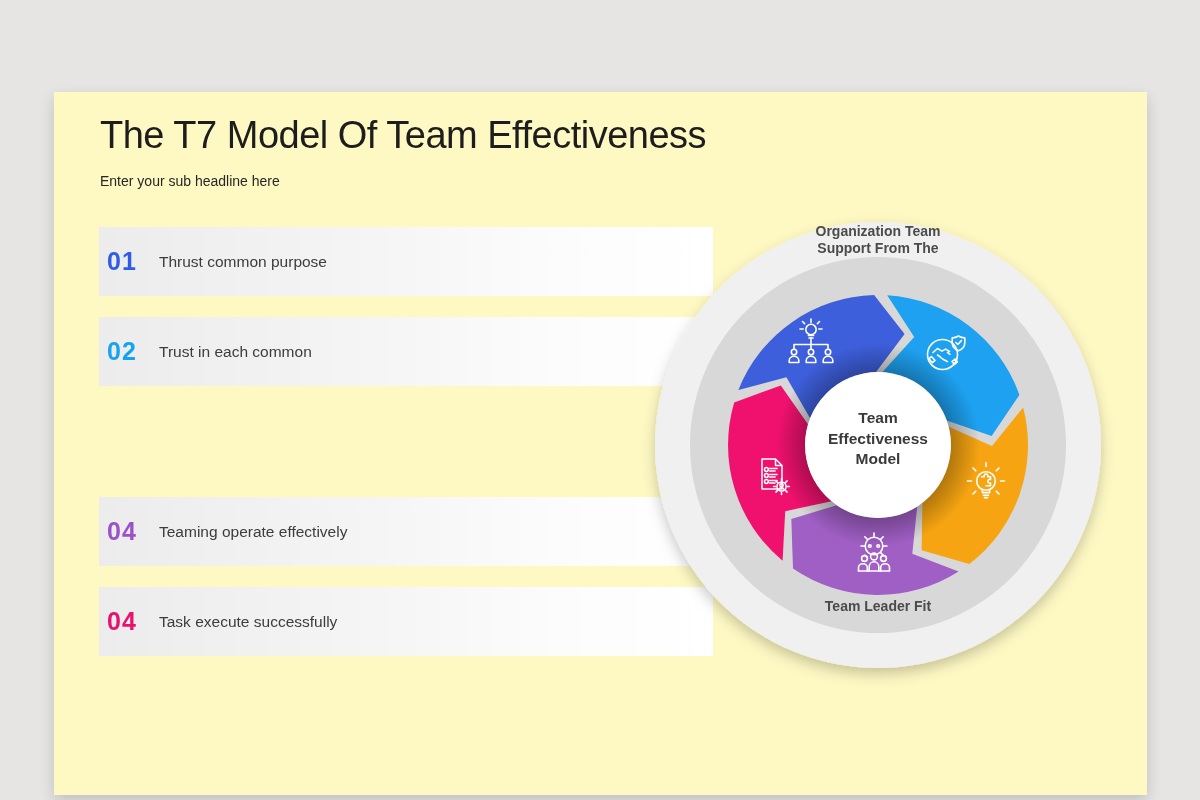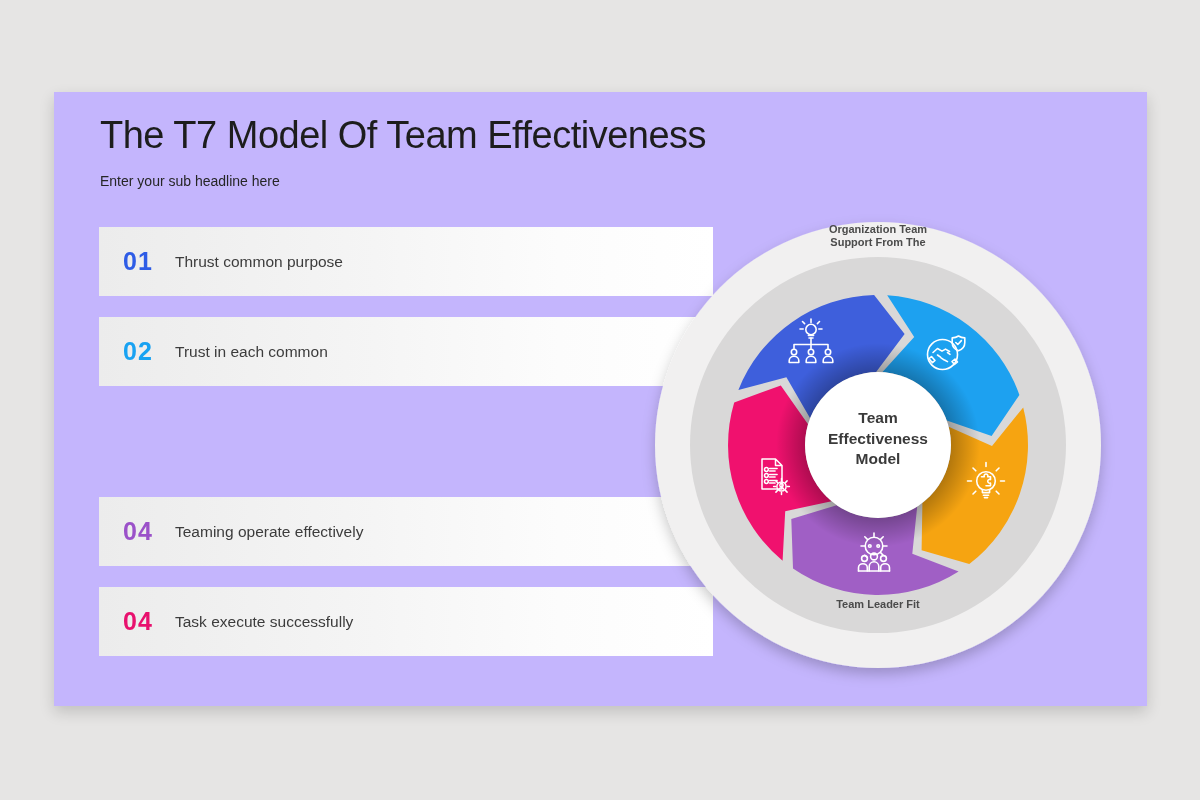--- a/index.html
+++ b/index.html
@@ -2,53 +2,53 @@
 <html><head>
 <meta charset="utf-8">
 <style>
   html,body{margin:0;padding:0;}
   body{
     width:1200px;height:800px;position:relative;overflow:hidden;
     background:#e6e5e4;
     font-family:"Liberation Sans","DejaVu Sans",sans-serif;
   }
   .card{
-    position:absolute;left:54px;top:92px;width:1093px;height:614px;
-    background:#c4b5fd;
+    position:absolute;left:54px;top:92px;width:1093px;height:703px;
+    background:#fef9c3;
     box-shadow:0 6px 14px rgba(0,0,0,0.16);
   }
   .title{
     position:absolute;left:46px;top:22px;
     font-size:38px;font-weight:400;color:#1d1d1d;letter-spacing:-0.5px;
     white-space:nowrap;
   }
   .subtitle{
     position:absolute;left:46px;top:81px;
     font-size:14px;color:#262626;
   }
   .row{
     position:absolute;left:45px;width:614px;height:69px;
     background:linear-gradient(90deg,#ececec 0%,#f5f5f5 45%,#fcfcfc 75%,#ffffff 100%);
     display:flex;align-items:center;
   }
   .row1{top:135px}.row2{top:225px}.row3{top:315px}.row4{top:405px}.row5{top:495px}
   .row-number{
-    margin-left:24px;width:52px;flex:0 0 52px;
+    margin-left:8px;width:52px;flex:0 0 52px;
     font-size:25px;font-weight:700;letter-spacing:1px;
   }
   .row-label{
     font-size:15.5px;color:#3c3c3c;text-align:center;
   }
   .wheel{
     position:absolute;left:599px;top:128px;width:450px;height:450px;
   }
   .wheel svg{position:absolute;left:0;top:0;overflow:visible;}
   .wheel-label{
     position:absolute;width:100%;text-align:center;
-    font-size:11px;font-weight:700;color:#4b4b4b;line-height:1.2;
+    font-size:14px;font-weight:700;color:#4b4b4b;line-height:1.2;
   }
   .top-label{top:3px;}
   .bottom-label{top:378px;}
   .center-label{
     position:absolute;left:145px;top:188px;width:160px;text-align:center;
     font-size:15.5px;font-weight:700;color:#3a3a3a;line-height:1.33;
   }
 </style>
 </head>
 <body>

